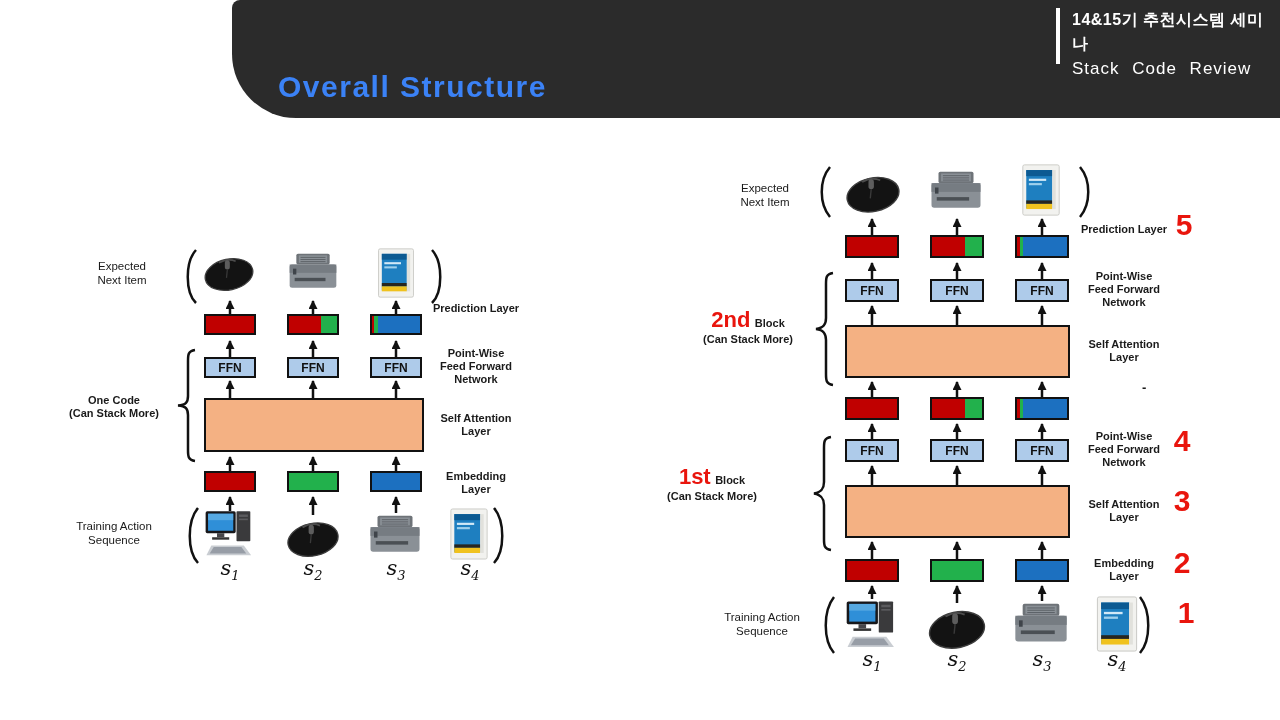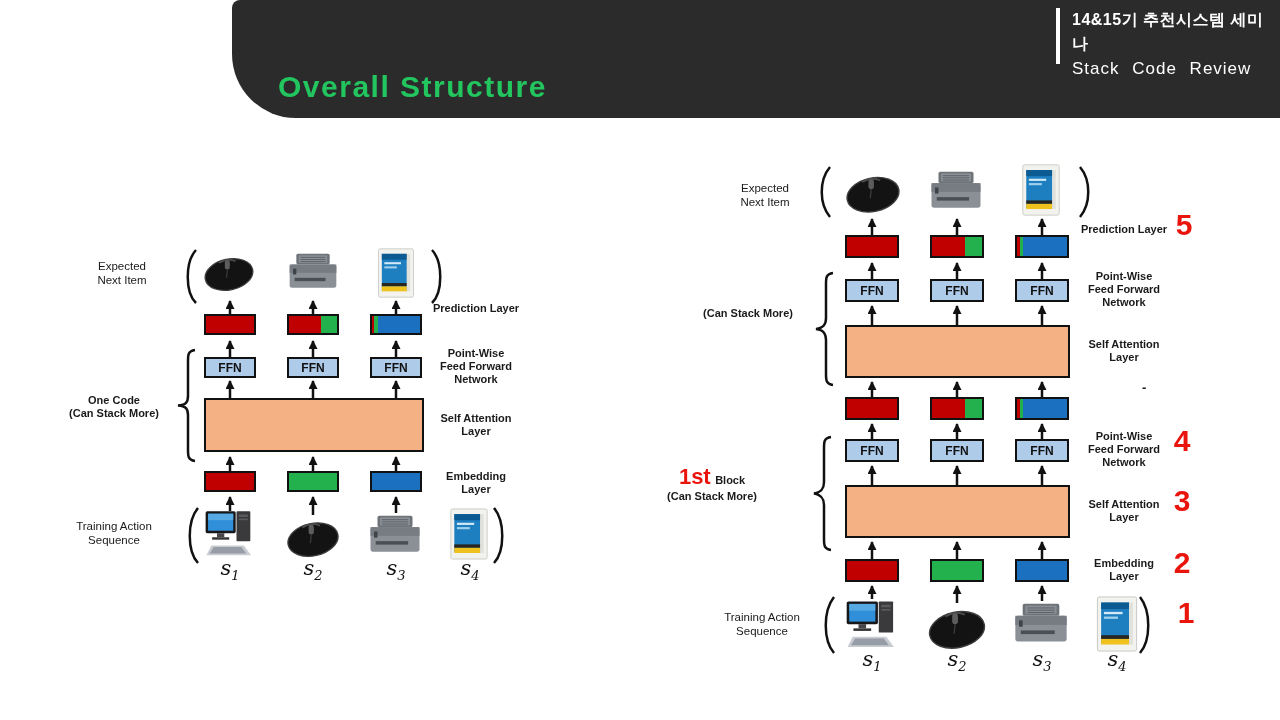--- a/index.html
+++ b/index.html
@@ -1,21 +1,21 @@
 <!DOCTYPE html>
 <html><head>
 <meta charset="utf-8">
 <style>
   html,body{margin:0;padding:0;background:#888;}
   .slide{position:relative;width:1280px;height:720px;background:#ffffff;overflow:hidden;
          font-family:"Liberation Sans",sans-serif;}
   
   .hdr{position:absolute;left:232px;top:0;width:1048px;height:118px;background:#2b2b2b;
        border-radius:8px 0 0 64px;}
-  .hdr-title{position:absolute;left:46px;top:70px;color:#22c55e;font-size:30px;font-weight:bold;
+  .hdr-title{position:absolute;left:46px;top:70px;color:#3b82f6;font-size:30px;font-weight:bold;
              letter-spacing:1.5px;}
   .hdr-meta{position:absolute;left:824px;top:8px;display:flex;color:#fff;}
   .hdr-bar{width:4px;height:56px;background:#fff;margin-right:12px;}
   .hdr-l1{font-size:16px;font-weight:bold;line-height:24px;letter-spacing:.5px;}
   .hdr-l2{font-size:17px;line-height:26px;letter-spacing:1px;word-spacing:7px;}
   
   .d{position:absolute;}
   .layer{position:absolute;left:0;top:0;pointer-events:none;}
   .box{position:absolute;border:2px solid #111;box-sizing:border-box;display:flex;overflow:hidden;}
   .seg-red{background:#c00000;height:100%;}
@@ -325,20 +325,21 @@
       <div>Feed Forward</div>
       <div>Network</div>
     </div>
 
     <div class="attn" style="left:845px;top:325px;width:225px;height:53px"></div>
     <div class="d side-label" style="left:1076px;top:338px;width:96px">
       <div>Self Attention</div>
       <div>Layer</div>
     </div>
     <div class="d block-label" style="left:676px;top:307px;width:144px">
+      <div><span class="blk-ord">2nd</span> <span class="blk-word">Block</span></div>
       <div class="blk-sub">(Can Stack More)</div>
     </div>
 
     <div class="box" style="left:845px;top:397px;width:54px;height:23px">
         <div class="seg-red" style="width:100%"></div>
       </div>
     <div class="box" style="left:930px;top:397px;width:54px;height:23px">
         <div class="seg-red" style="width:66%"></div>
         <div class="seg-green" style="width:34%"></div>
       </div>

